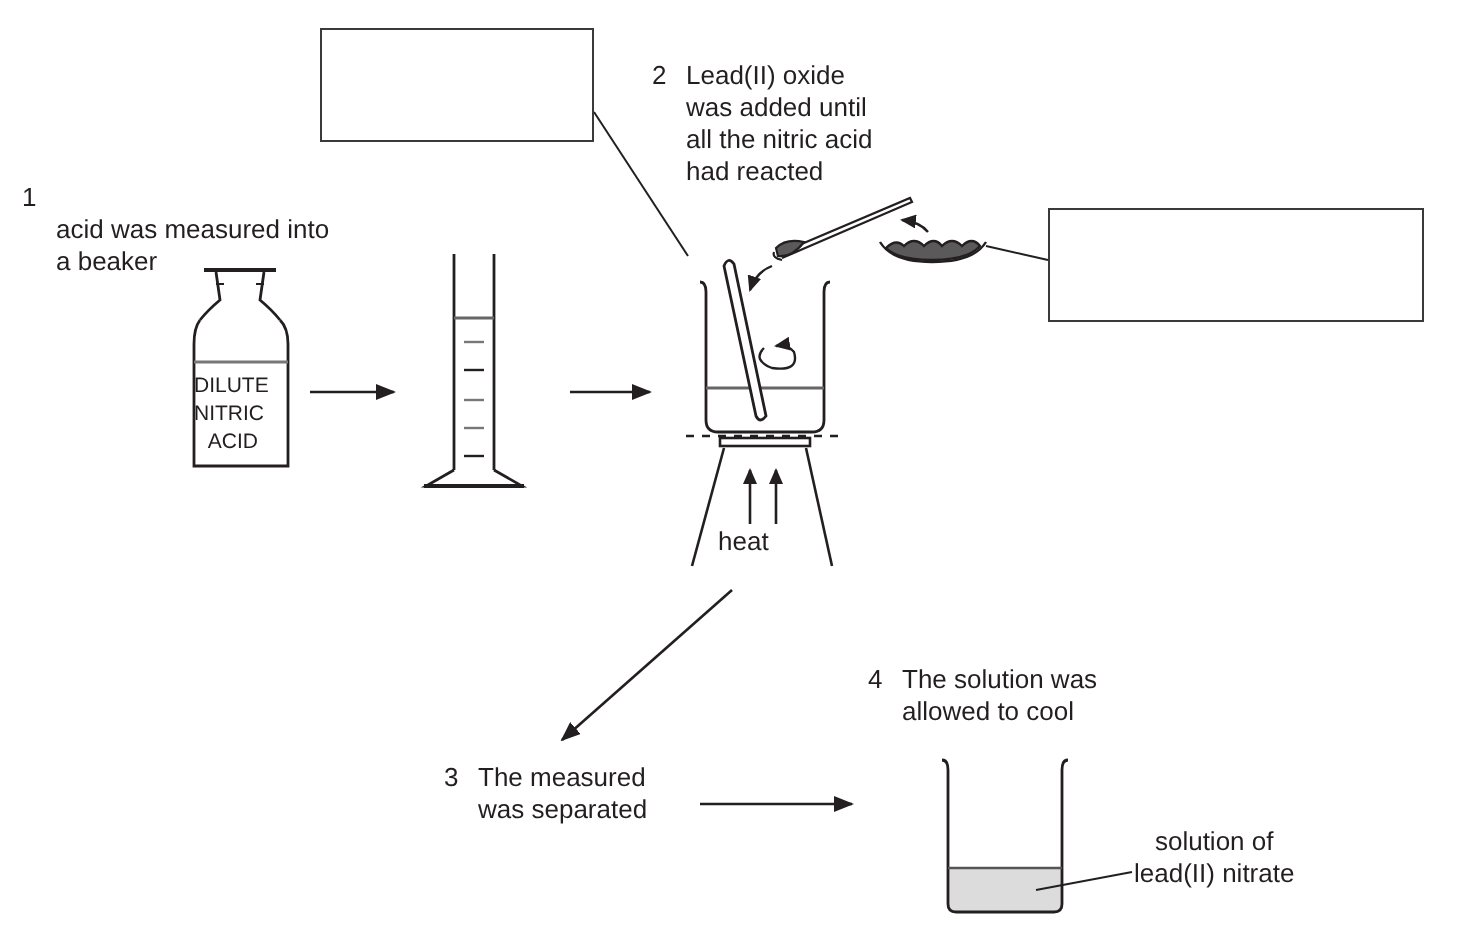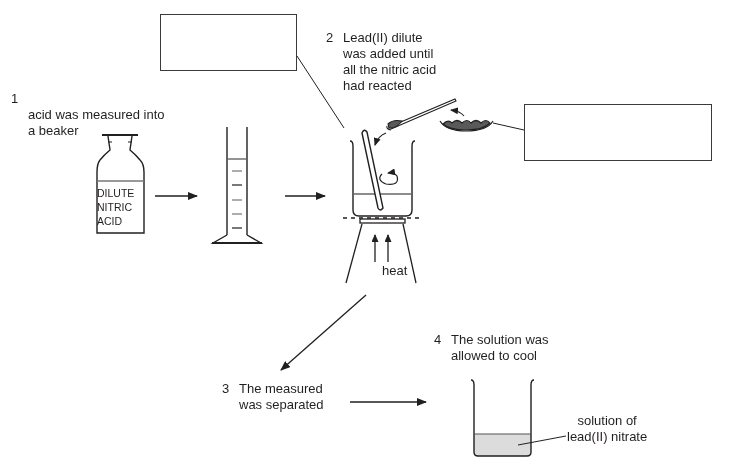--- a/index.html
+++ b/index.html
@@ -2,21 +2,21 @@
 <html><head>
   <meta charset="utf-8">
   <style>
     html, body { margin: 0; padding: 0; background: #ffffff; }
     body { width: 735px; height: 476px; position: relative; overflow: hidden;
            font-family: "Liberation Sans", sans-serif; color: #231f20; }
     svg { position: absolute; left: 0; top: 0; }
     .lbl { position: absolute; font-size: 13px; line-height: 16px; color: #231f20; white-space: nowrap; }
     .step-num { position: absolute; left: 0; top: 0; }
     .step-text { position: absolute; left: 17px; top: 0; }
-    .bottle-text { position: absolute; font-size: 10.5px; line-height: 14px; text-align: left; color: #231f20; width: 32px; }
+    .bottle-text { position: absolute; font-size: 10.5px; line-height: 14px; text-align: right; color: #231f20; width: 32px; }
     .answer-box { position: absolute; border: 1.3px solid #3a3a3a; background: #fff; box-sizing: border-box; }
     sup { font-size: 8px; line-height: 0; vertical-align: 5px; }
   </style>
 </head>
 <body>
 
 <svg width="735" height="476" viewBox="0 0 735 476">
   <defs>
     <marker id="arrowhead" markerWidth="10" markerHeight="8" refX="9" refY="4" orient="auto" markerUnits="userSpaceOnUse">
       <path d="M0,0 L10,4 L0,8 Z" fill="#231f20"></path>
@@ -114,27 +114,27 @@
 </div>
 
 <div class="bottle-text" style="left:97px; top:186px;">
   <div>DILUTE</div>
   <div>NITRIC</div>
   <div>ACID</div>
 </div>
 
 <div class="lbl" style="left:326px; top:30px; width:160px; height:70px;">
   <span class="step-num">2</span>
-  <span class="step-text" style="top:0;">Lead(II) dilute</span>
+  <span class="step-text" style="top:0;">Lead(II) oxide</span>
   <span class="step-text" style="top:16px;">was added until</span>
   <span class="step-text" style="top:32px;">all the nitric acid</span>
   <span class="step-text" style="top:48px;text-align:right;">had reacted</span>
 </div>
 
-<div class="lbl" style="left:382px; top:263px;">heat</div>
+<div class="lbl" style="left:359px; top:263px;">heat</div>
 
 <div class="lbl" style="left:222px; top:381px; width:130px; height:34px;">
   <span class="step-num">3</span>
   <span class="step-text" style="top:0;">The measured</span>
   <span class="step-text" style="top:16px;">was separated</span>
 </div>
 
 <div class="lbl" style="left:434px; top:332px; width:160px; height:34px;">
   <span class="step-num">4</span>
   <span class="step-text" style="top:0;">The solution was</span>

